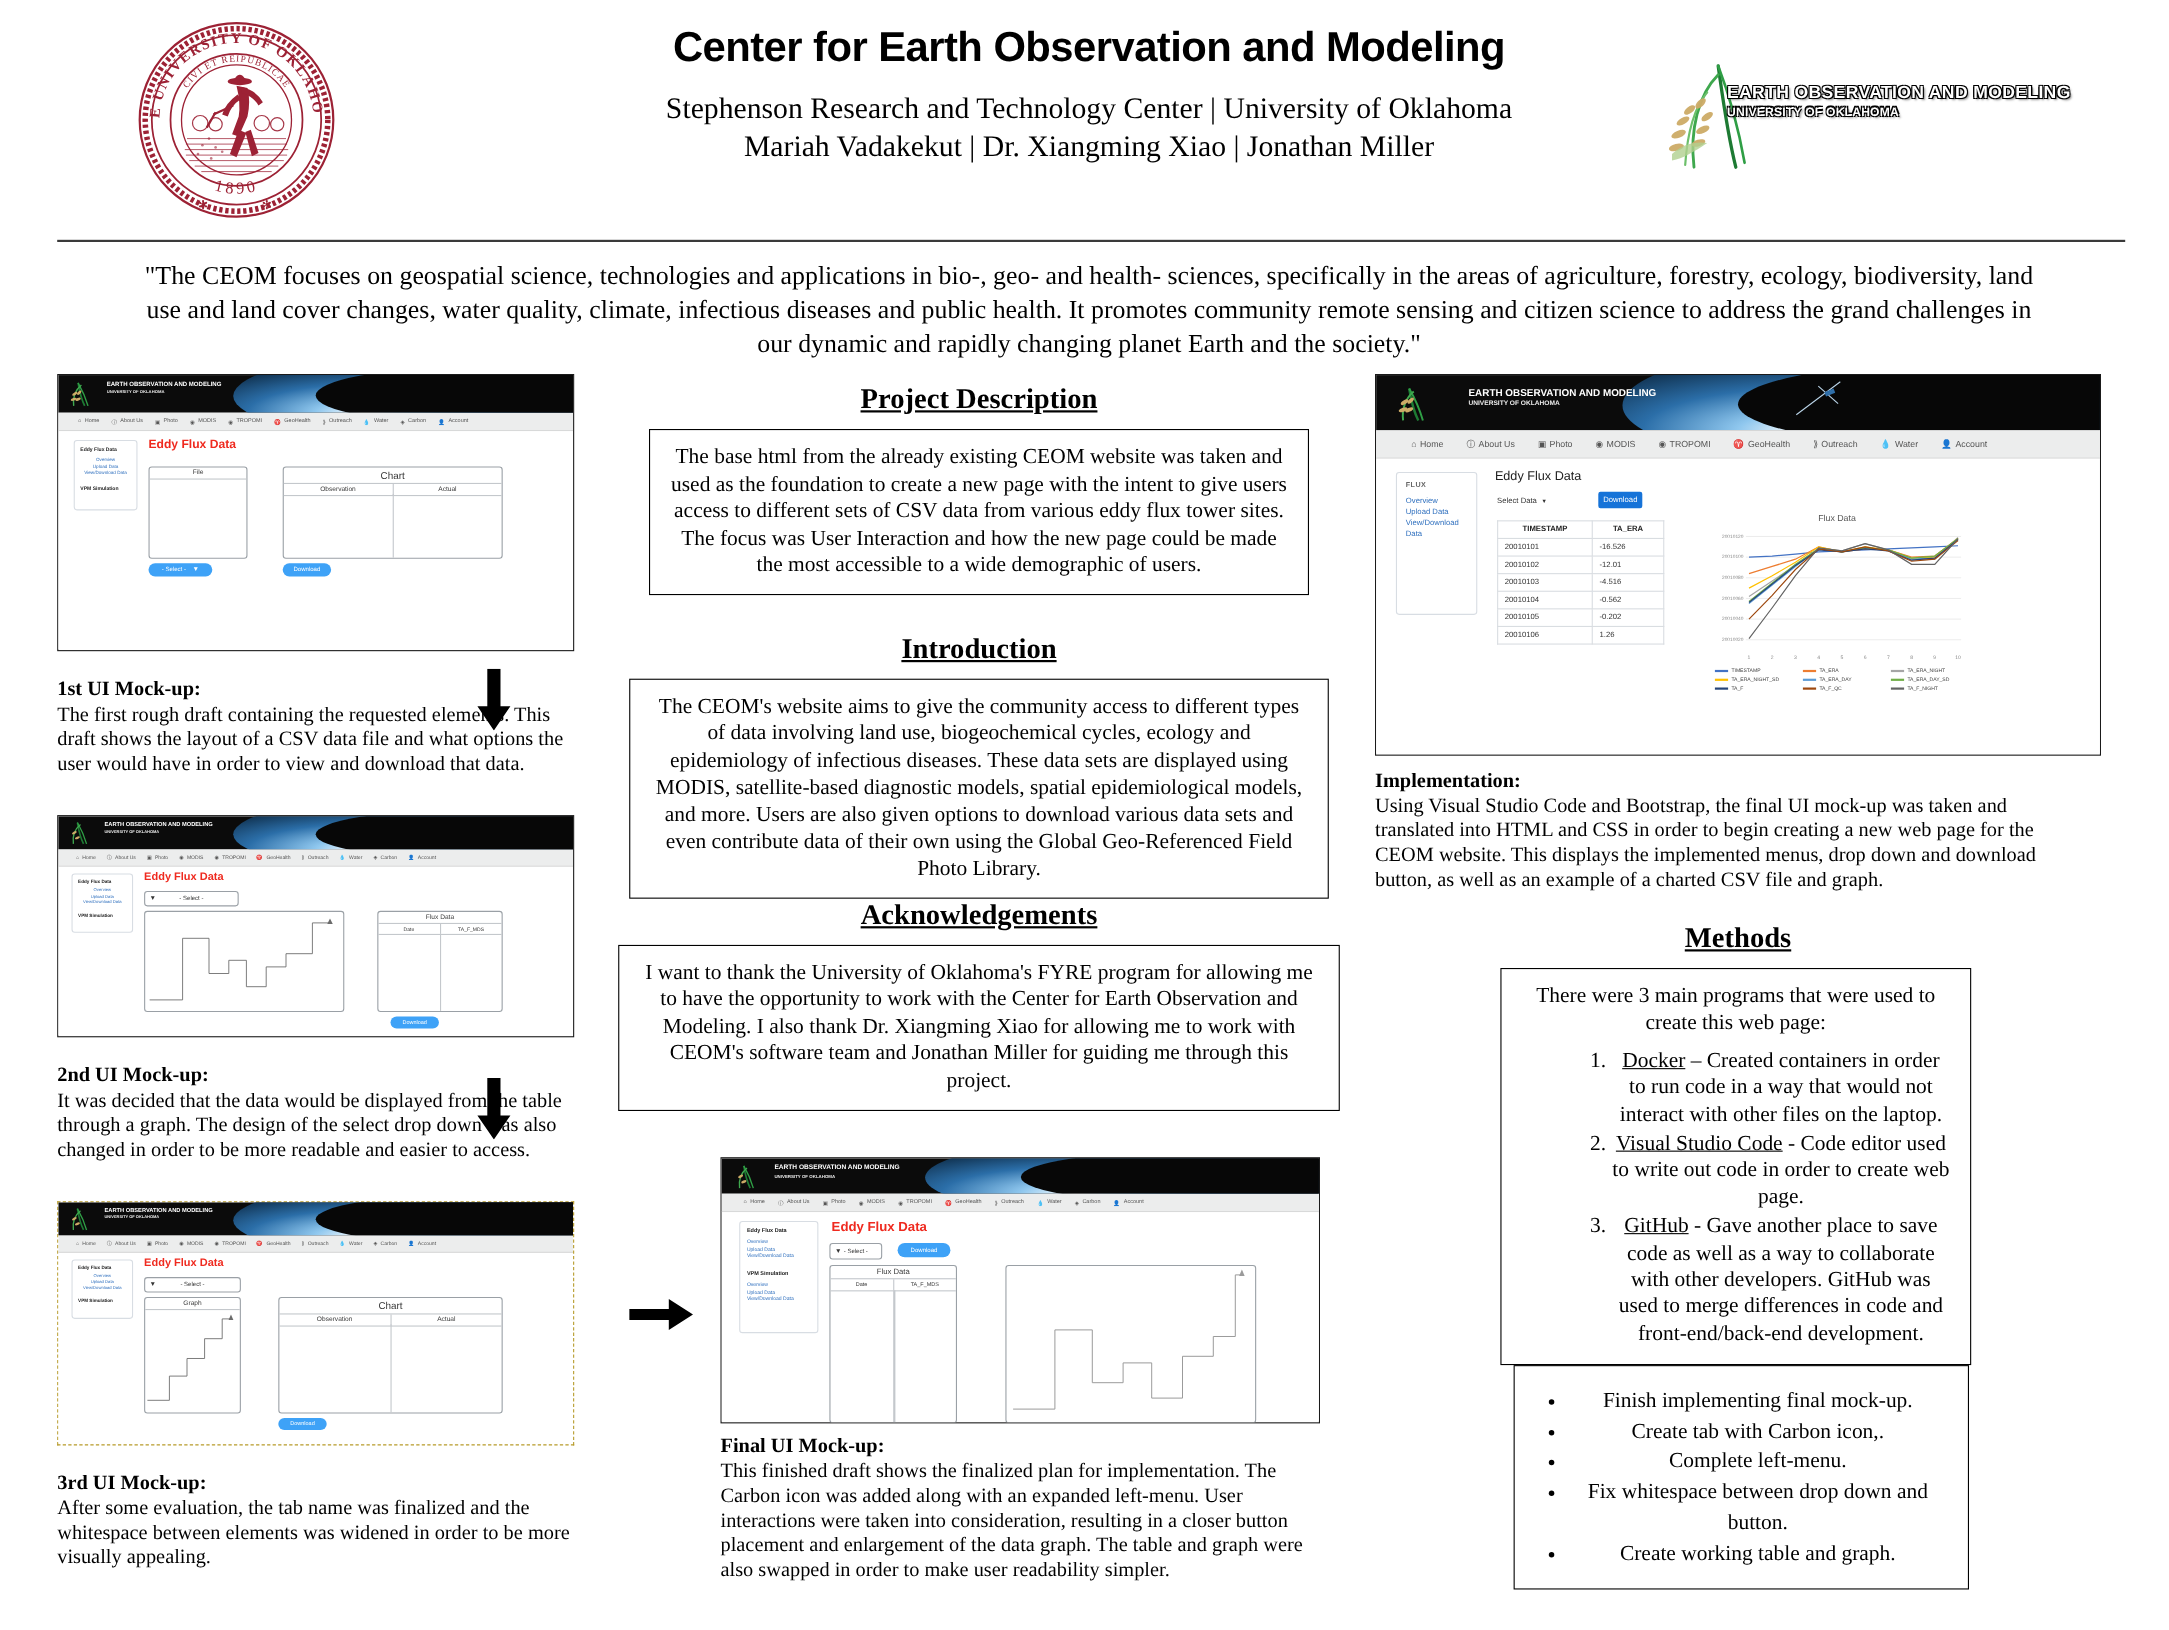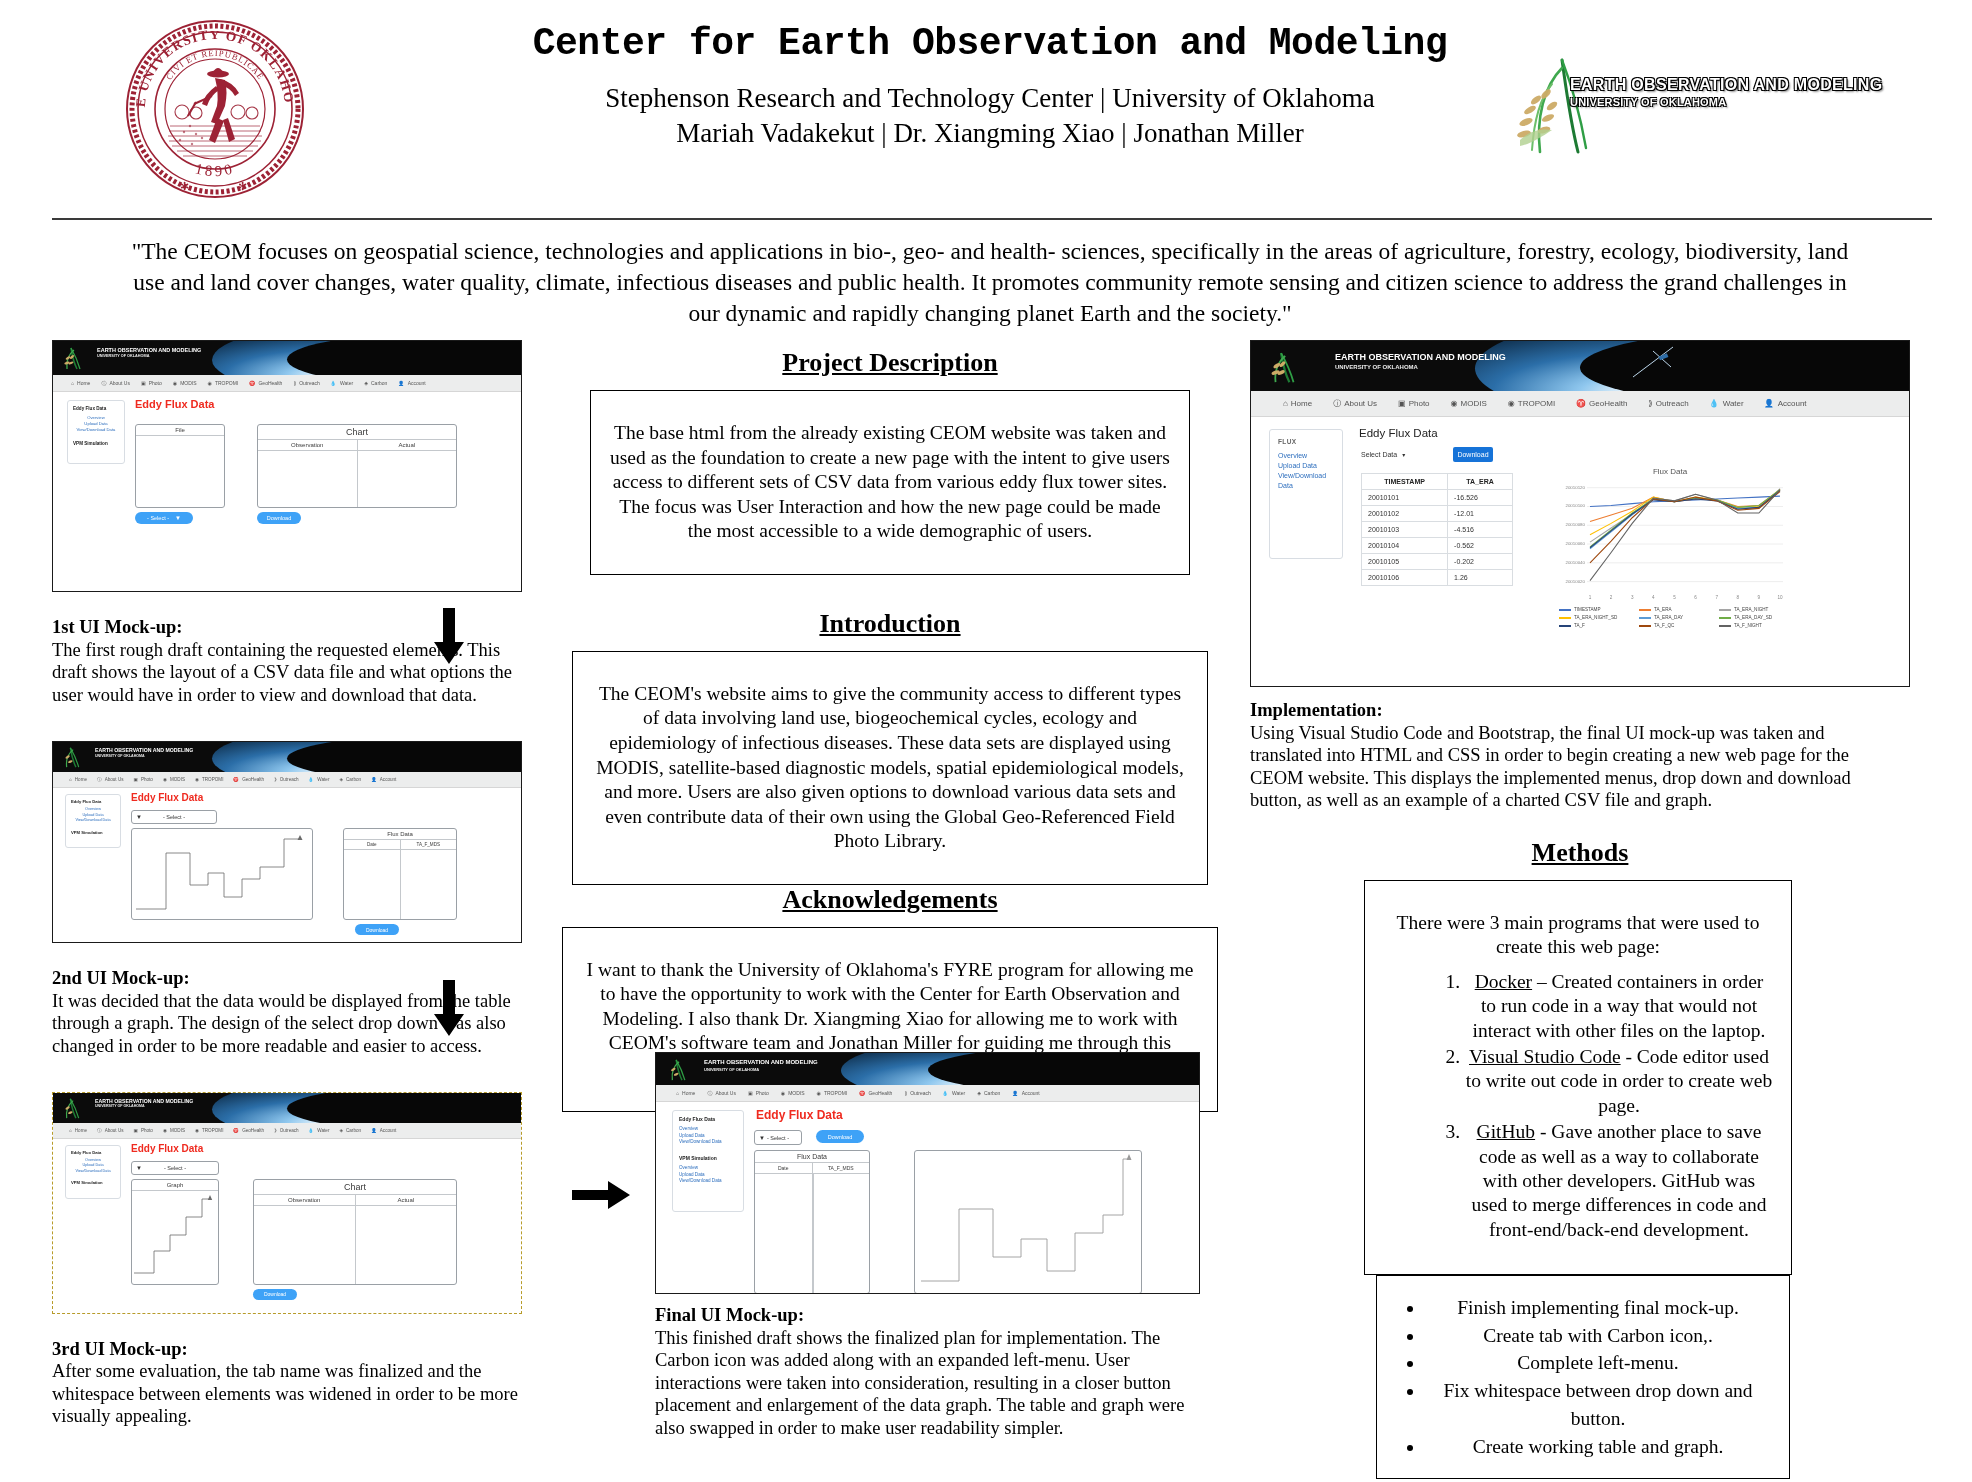--- a/index.html
+++ b/index.html
@@ -10,41 +10,41 @@
     color:#000;
     position:relative;
     overflow:hidden;
   }
   .poster{position:absolute;inset:0;}
 
   
   .header{position:absolute;left:0;top:0;width:1972px;height:210px;}
   .ou-seal{position:absolute;left:120px;top:14px;width:190px;height:190px;}
   .title-block{position:absolute;left:480px;top:22px;width:1020px;text-align:center;}
-  .poster-title{font-family:Liberation Mono, monospace;font-weight:bold;font-size:38px;letter-spacing:-0.5px;margin:0 0 16px 0;}
+  .poster-title{font-family:Liberation Sans, sans-serif;font-weight:bold;font-size:38px;letter-spacing:-0.5px;margin:0 0 16px 0;}
   .authors{font-size:27px;line-height:1.28;margin:0;}
   .ceom-logo{position:absolute;left:1500px;top:40px;width:420px;height:120px;}
   .ceom-text{position:absolute;left:1570px;top:76px;}
   .ceom-main{font-family:"Liberation Sans",sans-serif;font-weight:bold;font-size:16px;color:#fff;letter-spacing:.3px;
      text-shadow:-1px -1px 0 #000,1px -1px 0 #000,-1px 1px 0 #000,1px 1px 0 #000,2px 2px 2px rgba(0,0,0,.45);}
   .ceom-sub{font-family:"Liberation Sans",sans-serif;font-weight:bold;font-size:11px;color:#fff;letter-spacing:.2px;margin-top:2px;
      text-shadow:-1px -1px 0 #000,1px -1px 0 #000,-1px 1px 0 #000,1px 1px 0 #000,2px 2px 2px rgba(0,0,0,.45);}
   .header-rule{position:absolute;left:52px;top:218px;width:1880px;height:2px;background:#3a3a3a;}
 
   
   .mission{position:absolute;left:120px;top:236px;width:1740px;text-align:center;
      font-size:23.5px;line-height:1.32;}
 
   
   .col-left{position:absolute;left:52px;top:340px;width:470px;}
   .col-mid{position:absolute;left:560px;top:348px;width:660px;}
   .col-right{position:absolute;left:1250px;top:340px;width:660px;}
 
   .sec-head{font-size:26px;font-weight:bold;text-align:center;text-decoration:underline;margin:0 0 12px 0;}
-  .sec-box{border:1.3px solid #000;padding:30px 18px;text-align:center;font-size:19.5px;line-height:1.26;background:#fff;}
+  .sec-box{border:1.3px solid #000;padding:13px 18px;text-align:center;font-size:19.5px;line-height:1.26;background:#fff;}
   .sec-box.left-align{text-align:left;}
 
   .caption{font-size:18.5px;line-height:1.22;margin-top:24px;}
   .caption b{font-weight:bold;}
 
   .down-arrow{position:absolute;width:34px;height:56px;}
   .arrow-right{position:absolute;width:58px;height:30px;}
 
   
   .mock{border:1.5px solid #1a1a1a;background:#fff;position:relative;overflow:hidden;}

